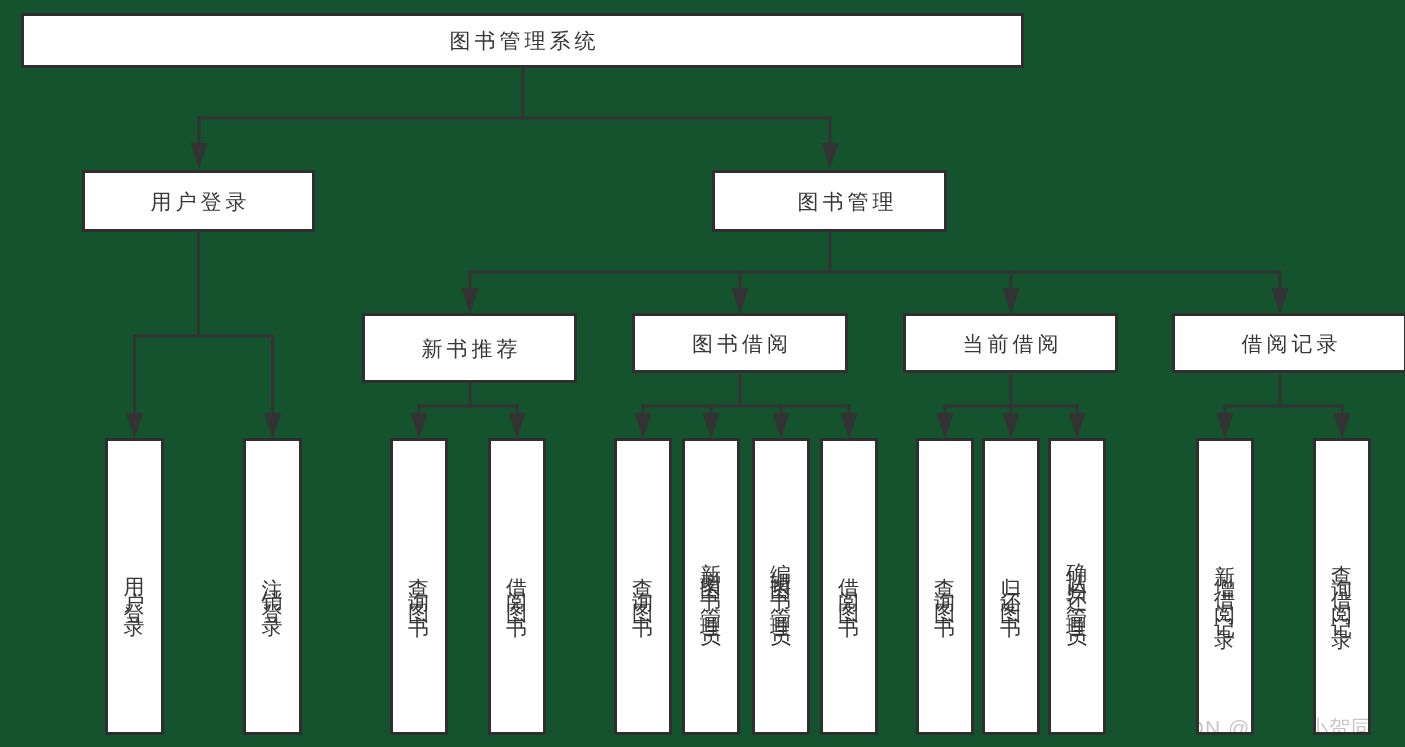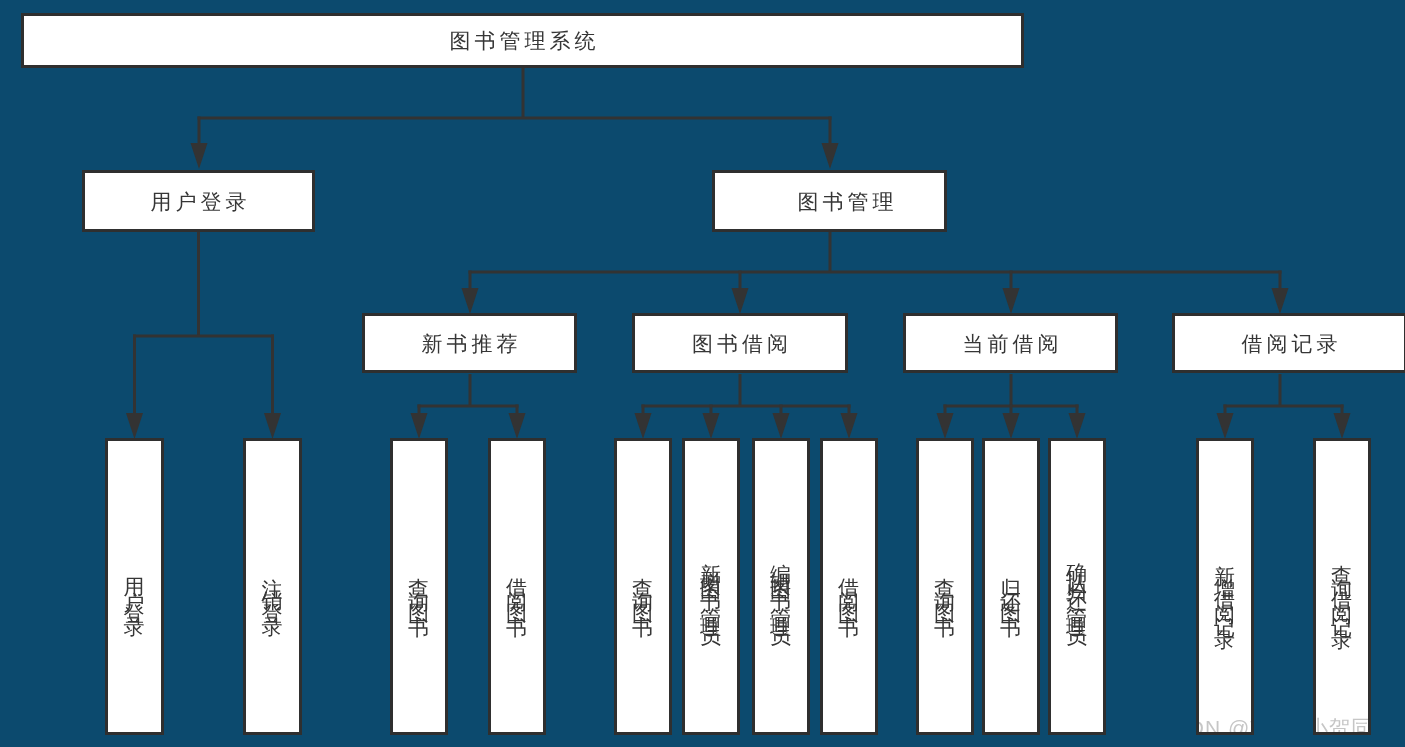--- a/index.html
+++ b/index.html
@@ -5,21 +5,21 @@
   html, body {
     margin: 0;
     padding: 0;
     background: #ffffff;
     font-family: "Liberation Sans", sans-serif;
   }
   #canvas {
     position: relative;
     width: 1405px;
     height: 747px;
-    background: #0c4a6e;
+    background: #14532d;
     overflow: hidden;
   }
   #wires {
     position: absolute;
     left: 0; top: 0;
     width: 1405px;
     height: 747px;
     z-index: 1;
   }
   .node {
@@ -141,21 +141,21 @@
     <span class="lbl">图书管理系统</span>
   </div>
 
   <div class="node h" style="left:82px; top:170px; width:233px; height:62px;">
     <span class="lbl">用户登录</span>
   </div>
   <div class="node h" style="left:712px; top:170px; width:235px; height:62px;padding-left:32px;">
     <span class="lbl">图书管理</span>
   </div>
 
-  <div class="node h" style="left:362px; top:313px; width:215px; height:60px;">
+  <div class="node h" style="left:362px; top:313px; width:215px; height:70px;">
     <span class="lbl">新书推荐</span>
   </div>
   <div class="node h" style="left:903px; top:313px; width:215px; height:60px;">
     <span class="lbl">当前借阅</span>
   </div>
   <div class="node h" style="left:632px; top:313px; width:216px; height:60px;">
     <span class="lbl">图书借阅</span>
   </div>
   <div class="node h" style="left:1172px; top:313px; width:235px; height:60px;">
     <span class="lbl">借阅记录</span>

